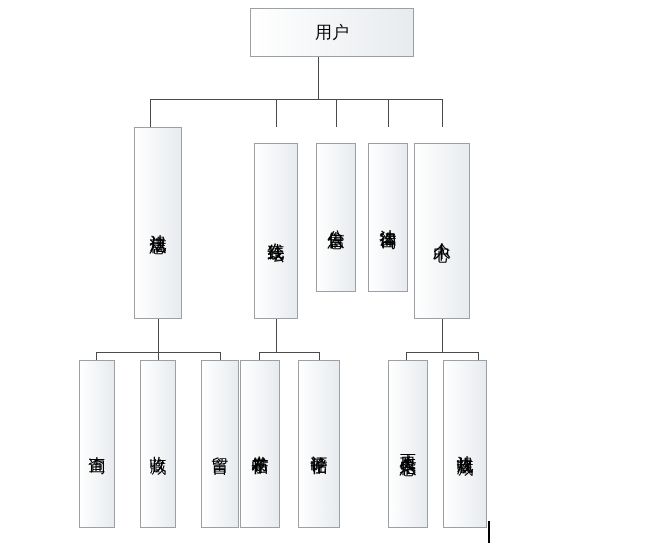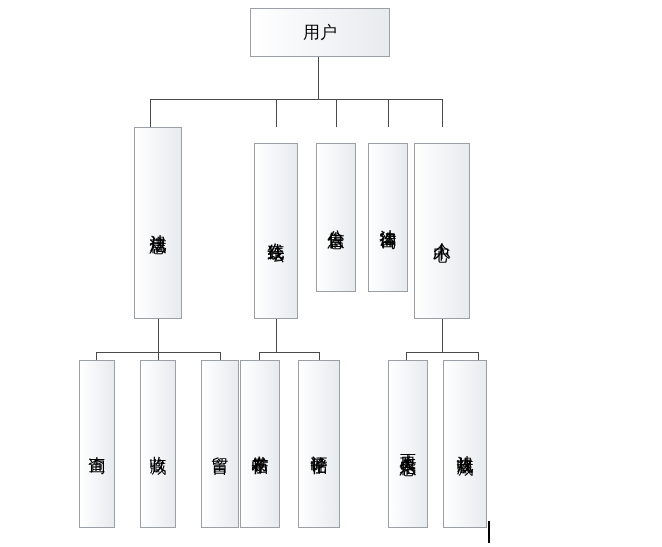--- a/index.html
+++ b/index.html
@@ -78,21 +78,21 @@
   <div class="line v" style="left:276px; top:318px; height:34px;"></div>
   <div class="line h" style="left:259px; top:352px; width:60px;"></div>
   <div class="line v" style="left:259px; top:352px; height:8px;"></div>
   <div class="line v" style="left:319px; top:352px; height:8px;"></div>
 
   <div class="line v" style="left:442px; top:318px; height:34px;"></div>
   <div class="line h" style="left:406px; top:352px; width:72px;"></div>
   <div class="line v" style="left:406px; top:352px; height:8px;"></div>
   <div class="line v" style="left:478px; top:352px; height:8px;"></div>
 
-  <div class="node horizontal" style="left:250px; top:8px; width:140px; height:49px;">
+  <div class="node horizontal" style="left:250px; top:8px; width:164px; height:49px;">
     <span class="label">用户</span>
   </div>
 
   <div class="node vertical" style="left:134px; top:127px; width:48px; height:192px;">
     <span class="label">法规信息</span>
   </div>
   <div class="node vertical" style="left:254px; top:143px; width:44px; height:176px;">
     <span class="label">在线论坛</span>
   </div>
   <div class="node vertical" style="left:316px; top:143px; width:40px; height:149px;">

